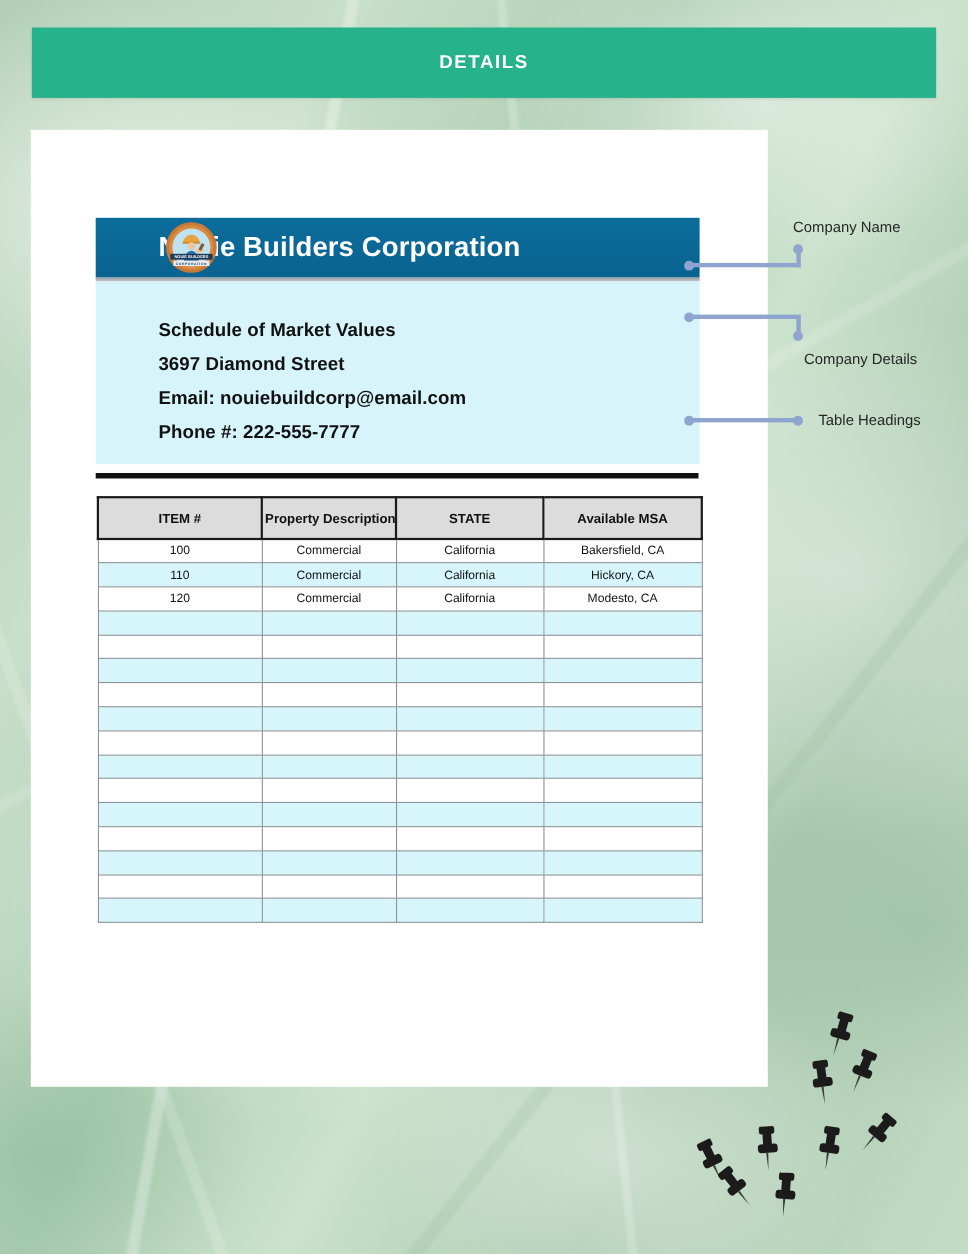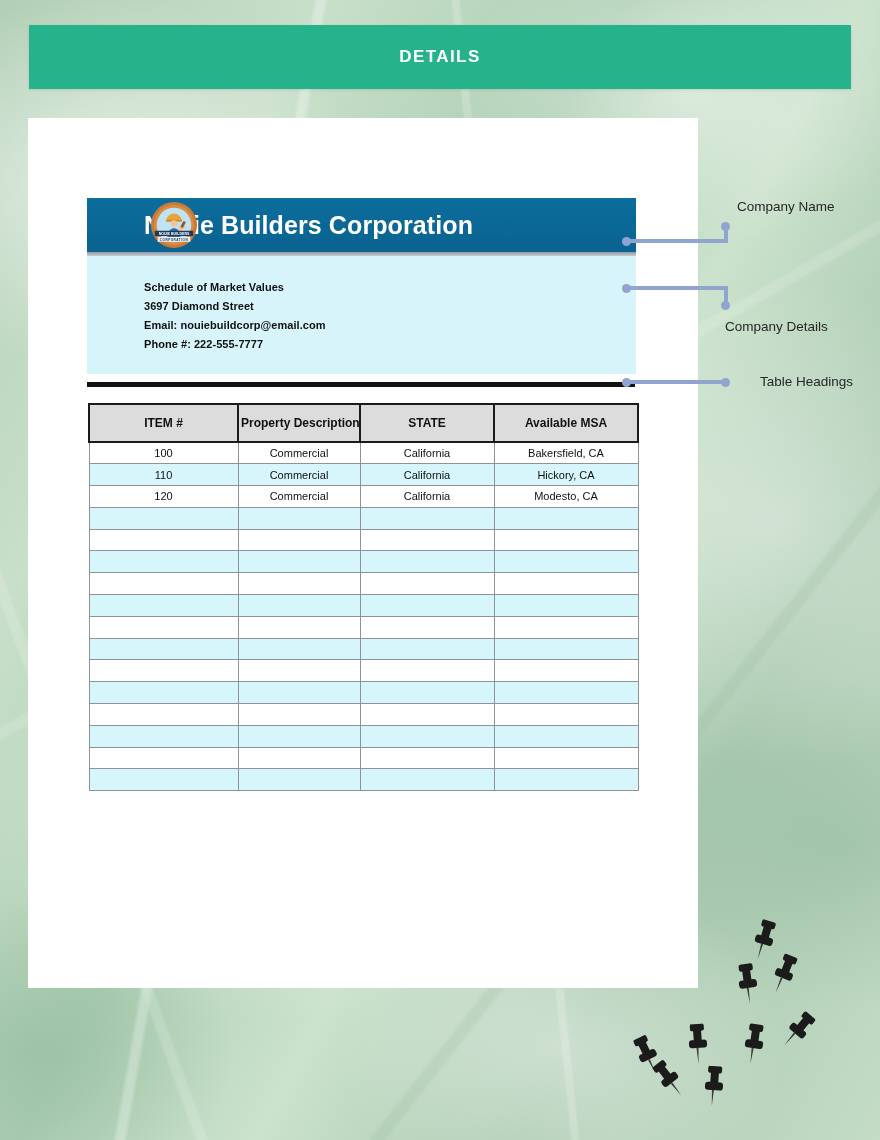--- a/index.html
+++ b/index.html
@@ -95,25 +95,26 @@
     left: 63px; top: 3px;
     width: 48px; height: 48px;
   }
 
   
   #company-details {
     background: #d7f4fb;
     padding: 22px 0 20px 57px;
   }
   #company-details .line {
-    font-size: 11px;
+    font-size: 17px;
     color: #111111;
     line-height: 19px;
     font-weight: 700;
     letter-spacing: .05px;
+    margin-top: 12px;
   }
   #company-details .line.reg { font-weight: 600; }
 
   
   #thick-rule {
     height: 5px;
     background: #121212;
     margin: 8px 0 16px 0;
     width: 548px;
   }
@@ -151,21 +152,20 @@
   col.c2 { width: 122px; }
   col.c3 { width: 134px; }
   col.c4 { width: 144px; }
 
   
   .annotation-label {
     position: absolute;
     font-size: 13.5px;
     color: #262626;
     white-space: nowrap;
-    margin-left: 16px;
   }
   .ann-line { position: absolute; background: #8fa5d0; }
   .ann-dot  { position: absolute; width: 9px; height: 9px; border-radius: 50%; background: #8fa5d0; }
 
   
   #pins { position: absolute; left: 620px; top: 900px; width: 250px; height: 210px; }
 </style>
 </head>
 <body>
 
@@ -335,21 +335,21 @@
 <div class="ann-dot" style="left:622px; top:237px;"></div>
 <div class="ann-line" style="left:627px; top:239px; width:101px; height:4px;"></div>
 <div class="ann-line" style="left:724px; top:226px; width:4px; height:17px;"></div>
 <div class="ann-dot" style="left:721px; top:222px;"></div>
 <div class="annotation-label" style="left:721px; top:199px;">Company Name</div>
 
 <div class="ann-dot" style="left:622px; top:284px;"></div>
 <div class="ann-line" style="left:627px; top:286px; width:101px; height:4px;"></div>
 <div class="ann-line" style="left:724px; top:288px; width:4px; height:17px;"></div>
 <div class="ann-dot" style="left:721px; top:301px;"></div>
-<div class="annotation-label" style="left:709px; top:319px;">Company Details</div>
+<div class="annotation-label" style="left:731px; top:319px;">Company Details</div>
 
 <div class="ann-dot" style="left:622px; top:378px;"></div>
 <div class="ann-line" style="left:627px; top:380px; width:98px; height:4px;"></div>
 <div class="ann-dot" style="left:721px; top:378px;"></div>
 <div class="annotation-label" style="left:744px; top:374px;">Table Headings</div>
 
 <div id="pins">
   <svg viewBox="0 0 250 210" width="250" height="210">
     <defs>
       <g id="pinshape">

